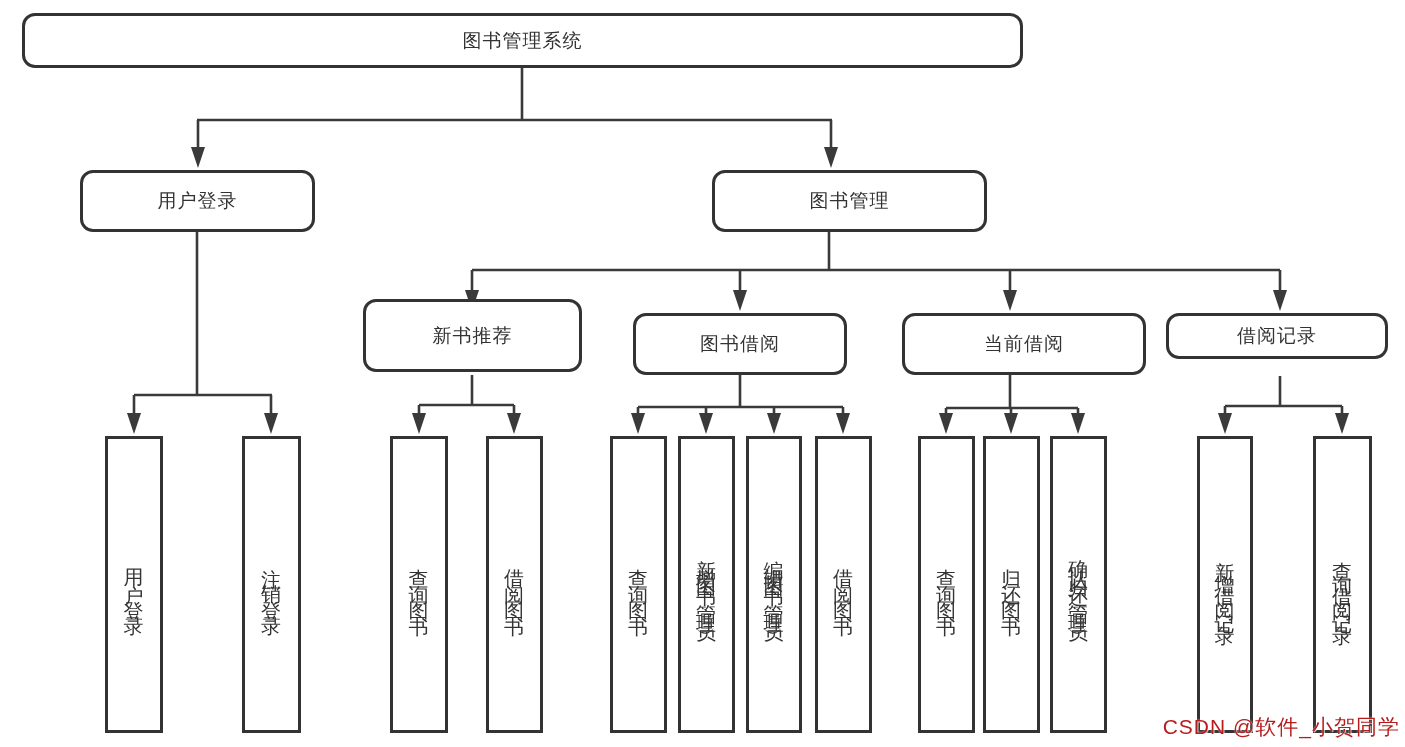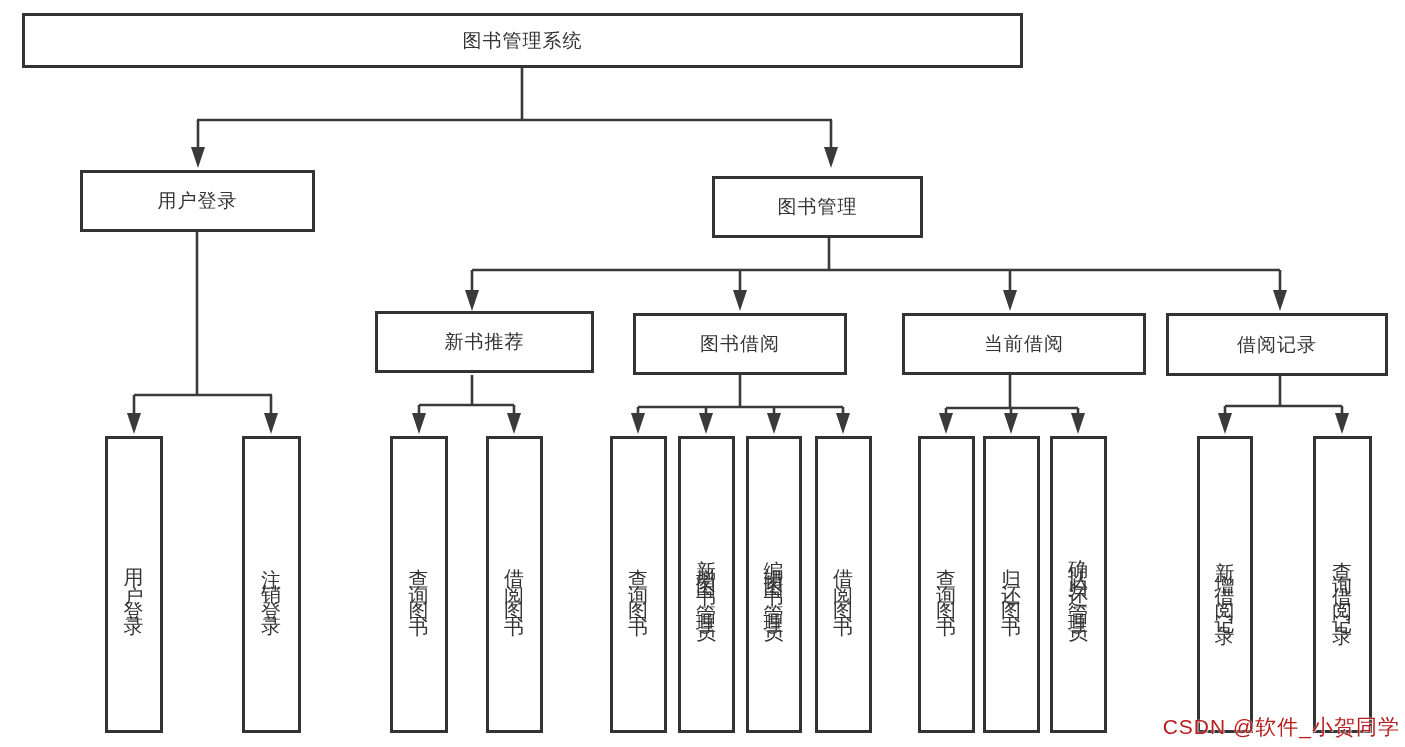--- a/index.html
+++ b/index.html
@@ -14,21 +14,21 @@
   .node{
     position:absolute;
     box-sizing:border-box;
     border:3px solid #333;
     background:#fff;
     display:flex;
     align-items:center;
     justify-content:center;
     color:#333;
   }
-  .h-node{font-size:19px;letter-spacing:1px;}
+  .h-node{font-size:19px;letter-spacing:1px;border-radius:13px;}
   .leaf{font-size:20px;}
   .leaf .vtext{
     writing-mode:vertical-rl;
     line-height:1;
     white-space:nowrap;
   }
   .len4 .vtext{letter-spacing:16px;}
   .len6 .vtext{letter-spacing:13px;}
   .len9 .vtext{letter-spacing:9px;}
   #watermark{
@@ -86,34 +86,34 @@
     </g>
   </svg>
 
   <div class="node h-node" style="left:22px;top:13px;width:1001px;height:55px;">
     <span>图书管理系统</span>
   </div>
 
   <div class="node h-node" style="left:80px;top:170px;width:235px;height:62px;">
     <span>用户登录</span>
   </div>
-  <div class="node h-node" style="left:712px;top:176px;width:211px;height:62px;">
+  <div class="node h-node" style="left:712px;top:170px;width:275px;height:62px;">
     <span>图书管理</span>
   </div>
 
-  <div class="node h-node" style="left:363px;top:311px;width:219px;height:62px;margin-left:12px;">
+  <div class="node h-node" style="left:363px;top:299px;width:219px;height:73px;">
     <span>新书推荐</span>
   </div>
   <div class="node h-node" style="left:633px;top:313px;width:214px;height:62px;align-items:center;">
     <span>图书借阅</span>
   </div>
   <div class="node h-node" style="left:902px;top:313px;width:244px;height:62px;">
     <span>当前借阅</span>
   </div>
-  <div class="node h-node" style="left:1166px;top:313px;width:222px;height:63px;">
+  <div class="node h-node" style="left:1166px;top:313px;width:222px;height:46px;">
     <span>借阅记录</span>
   </div>
 
   <div class="node leaf len4" style="left:105px;top:436px;width:58px;height:297px;">
     <span class="vtext">用户登录</span>
   </div>
   <div class="node leaf len4" style="left:242px;top:436px;width:59px;height:297px;">
     <span class="vtext">注销登录</span>
   </div>
 

